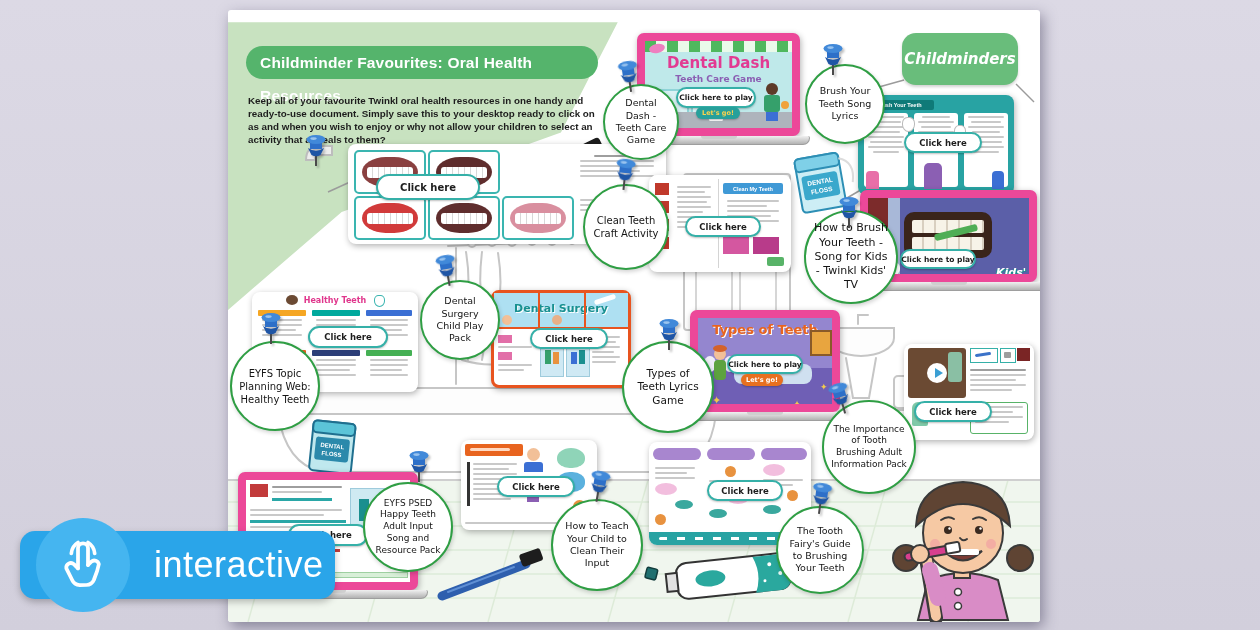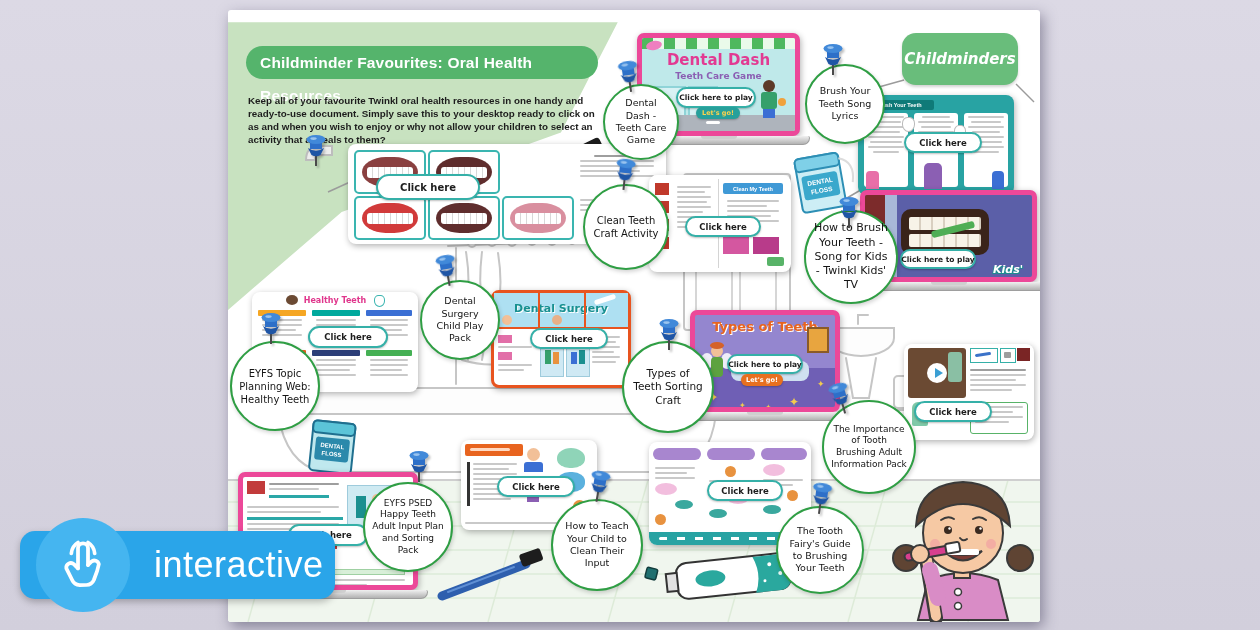--- a/index.html
+++ b/index.html
@@ -14,21 +14,21 @@
           border-radius:17px;color:#fff;font-weight:bold;font-size:15.5px;line-height:33px;
           padding-left:14px;box-sizing:border-box;z-index:2;letter-spacing:.2px}
   .intro{position:absolute;left:20px;top:84px;width:350px;font-size:9.8px;font-weight:bold;
          color:#1d1d1d;line-height:1.34;z-index:2}
   .tab{position:absolute;left:674px;top:23px;width:116px;height:52px;background:#69bd7b;
        border-radius:14px;color:#fff;display:flex;align-items:center;justify-content:center;
        font:italic bold 15px "DejaVu Sans",sans-serif;z-index:5;box-shadow:0 2px 3px rgba(0,0,0,.18)}
   .thumb{position:absolute;background:#fff;border-radius:8px;z-index:3;
          box-shadow:1px 2px 6px rgba(0,0,0,.3)}
   .laptop{position:absolute;z-index:3}
-  .screen{position:relative;width:100%;box-sizing:border-box;border:5px solid #ec4899;
+  .screen{position:relative;width:100%;box-sizing:border-box;border:8px solid #ec4899;
           border-radius:7px;background:#fff;overflow:hidden;box-shadow:1px 2px 6px rgba(0,0,0,.3)}
   .base{height:8px;background:linear-gradient(#f0f0f0,#b2b2b2);border:1px solid #9e9e9e;
         border-top:none;border-radius:3px 3px 10px 10px;margin:0 -10px;position:relative}
   .base::after{content:"";position:absolute;left:50%;top:0;width:36px;height:3px;margin-left:-18px;
         background:#cfcfcf;border-radius:0 0 4px 4px}
   .pill{position:absolute;background:#fff;border:2px solid #35b0a8;border-radius:14px;
         display:flex;align-items:center;justify-content:center;font-weight:bold;color:#1d1d1d;
         z-index:4;box-shadow:0 1px 2px rgba(0,0,0,.25);font-family:"DejaVu Sans",sans-serif;white-space:nowrap}
   .bubble{position:absolute;background:#fff;border:2.5px solid #2f9e44;border-radius:50%;
         display:flex;align-items:center;justify-content:center;text-align:center;color:#151515;
@@ -625,27 +625,27 @@
   <div class="bubble bb-kidstv">
       <span>How to Brush Your Teeth - Song for Kids - Twinkl Kids' TV</span>
     </div>
   <div class="bubble bb-surgery">
       <span>Dental Surgery Child Play Pack</span>
     </div>
   <div class="bubble bb-topic">
       <span>EYFS Topic Planning Web: Healthy Teeth</span>
     </div>
   <div class="bubble bb-types">
-      <span>Types of Teeth Sorting Craft</span>
+      <span>Types of Teeth Lyrics Game</span>
     </div>
   <div class="bubble bb-imp">
       <span>The Importance of Tooth Brushing Adult Information Pack</span>
     </div>
   <div class="bubble bb-psed">
-      <span>EYFS PSED Happy Teeth Adult Input Plan and Sorting Pack</span>
+      <span>EYFS PSED Happy Teeth Adult Input Song and Resource Pack</span>
     </div>
   <div class="bubble bb-teach">
       <span>How to Teach Your Child to Clean Their Input</span>
     </div>
   <div class="bubble bb-fairy">
       <span>The Tooth Fairy's Guide to Brushing Your Teeth</span>
     </div>
 
   <svg class="pin" style="left:388px;top:50px;transform:rotate(-8deg)" viewBox="0 0 26 34">
       <use href="#pin-shape"></use>

